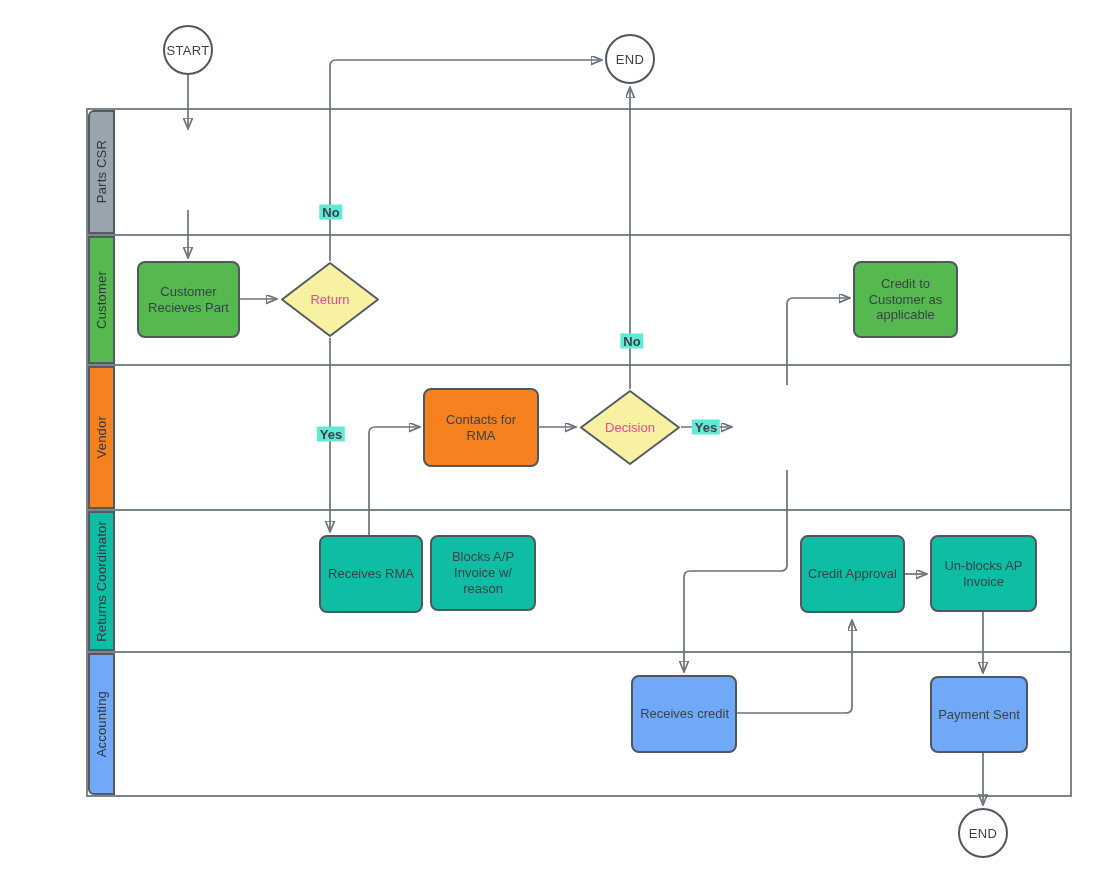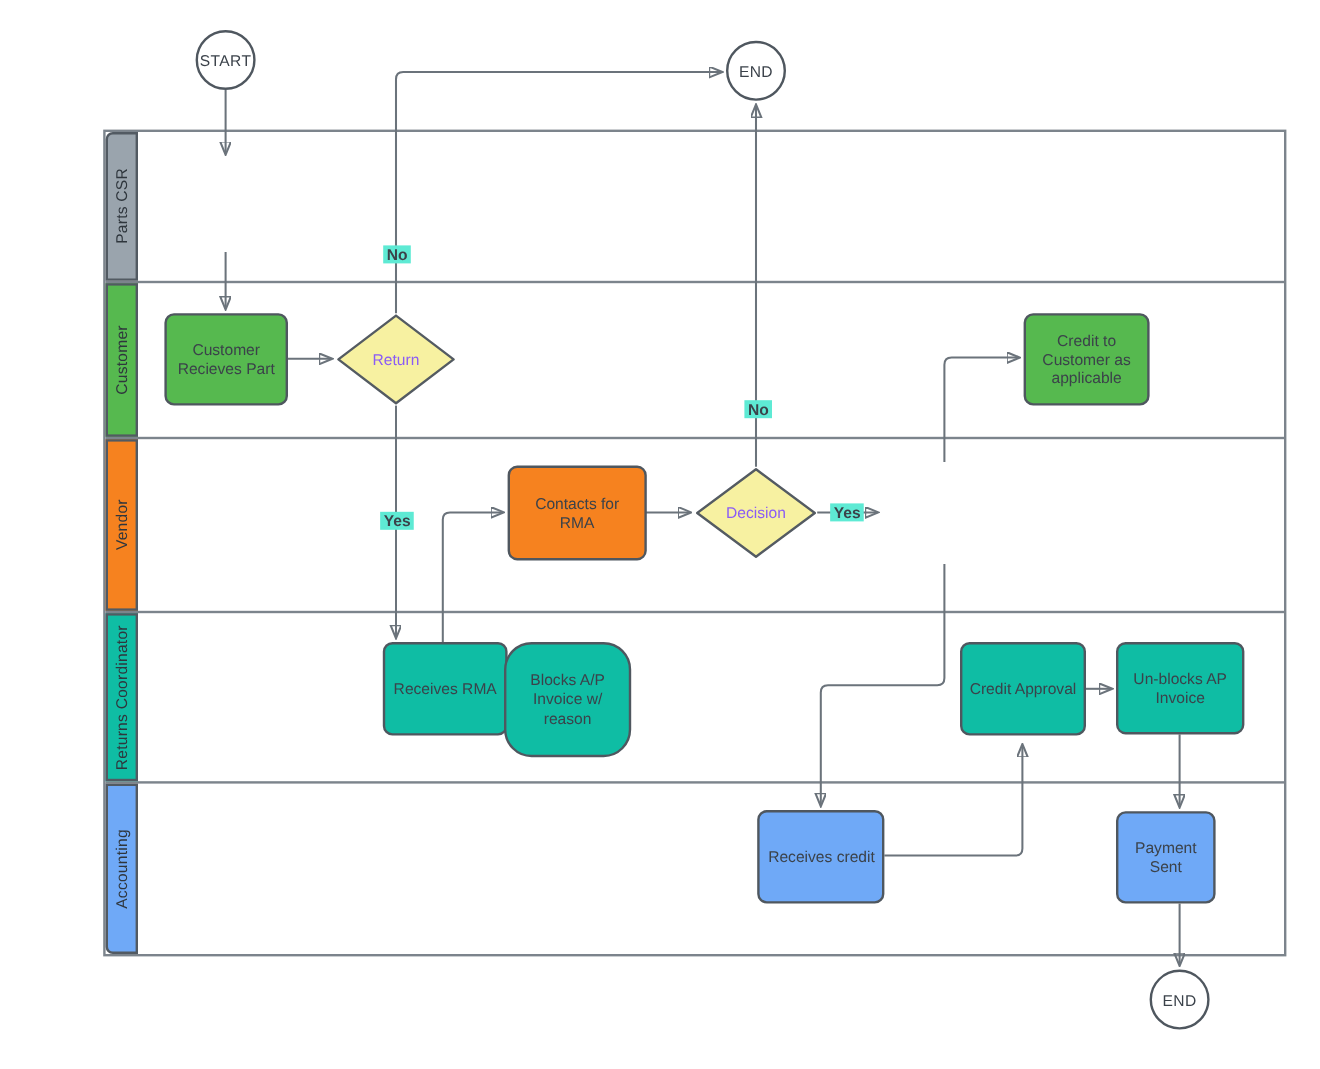--- a/index.html
+++ b/index.html
@@ -41,21 +41,21 @@
   .fill-blue{background:#6fa9f7;}
   .predef .vline{position:absolute;top:-1px;bottom:-1px;width:2px;background:#4f575f;}
   .predef .vline.l{left:9px;} .predef .vline.r{right:9px;}
   .circle{
     position:absolute;box-sizing:border-box;border:2px solid #4f575f;border-radius:50%;
     background:#ffffff;display:flex;align-items:center;justify-content:center;
     font-size:13px;color:#3b424a;letter-spacing:.3px;
   }
   .diamond{position:absolute;display:flex;align-items:center;justify-content:center;}
   .diamond svg{position:absolute;left:0;top:0;}
-  .diamond .dlabel{position:relative;font-size:13px;color:#8b5cf6;}
+  .diamond .dlabel{position:relative;font-size:13px;color:#ec4899;}
   .dshape{fill:#f7f1a1;stroke:#545b62;stroke-width:2px;stroke-linejoin:round;}
   
   .edge-label{
     position:absolute;transform:translate(-50%,-50%);
     font-size:13px;font-weight:bold;color:#3b424a;background:#5eead4;padding:0 3px;
   }
 </style>
 </head>
 <body>
 
@@ -148,37 +148,37 @@
 
 
   <div class="node fill-green" style="left:853px;top:261px;width:105px;height:77px;">
     <span>Credit to Customer as applicable</span>
   </div>
 
   <div class="node fill-teal" style="left:279px;top:535px;width:104px;height:78px;margin-left:40px;">
     <span>Receives RMA</span>
   </div>
 
-  <div class="node fill-teal" style="left:420px;top:535px;width:106px;height:96px;border-radius:23px;">
+  <div class="node fill-teal" style="left:430px;top:535px;width:106px;height:76px;">
     <span>Blocks A/P Invoice w/ reason</span>
   </div>
 
   <div class="node fill-teal" style="left:800px;top:535px;width:105px;height:78px;">
     <span>Credit Approval</span>
   </div>
 
   <div class="node fill-teal" style="left:930px;top:535px;width:107px;height:77px;">
     <span>Un-blocks AP Invoice</span>
   </div>
 
   <div class="node fill-blue" style="left:631px;top:675px;width:106px;height:78px;justify-content:flex-end;">
     <span>Receives credit</span>
   </div>
 
-  <div class="node fill-blue" style="left:930px;top:676px;width:83px;height:77px;">
+  <div class="node fill-blue" style="left:930px;top:676px;width:98px;height:77px;">
     <span>Payment Sent</span>
   </div>
 
   <span class="edge-label" style="left:331px;top:212px;">No</span>
   <span class="edge-label" style="left:331px;top:434px;">Yes</span>
   <span class="edge-label" style="left:706px;top:427px;">Yes</span>
   <span class="edge-label" style="left:632px;top:341px;">No</span>
 
 </div>
 

